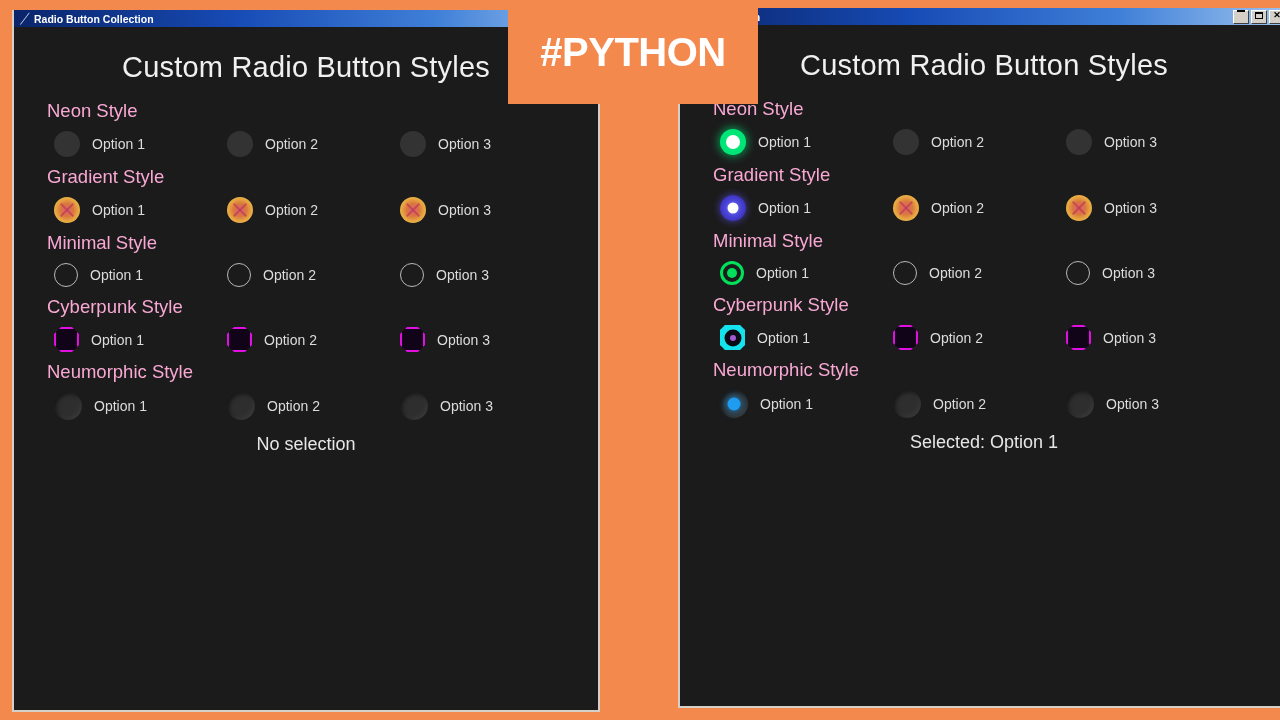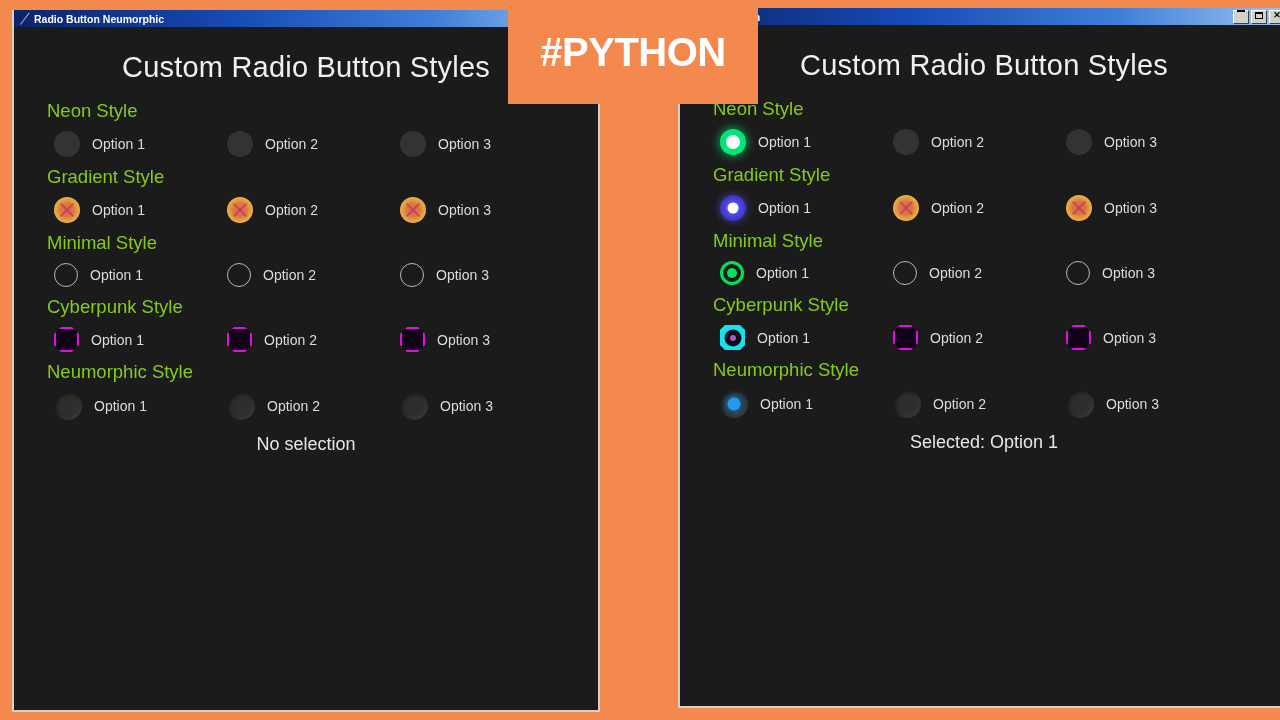--- a/index.html
+++ b/index.html
@@ -77,21 +77,21 @@
     text-align: center;
     padding-top: 24px;
     padding-bottom: 6px;
     letter-spacing: .2px;
   }
 
   
   .groups { padding: 10px 0 0 0; }
   .group { margin-bottom: 9px; }
   .group-title {
-    color: #84cc16;
+    color: #f9a8d4;
     font-size: 18.5px;
     font-weight: 400;
     margin-left: 33px;
     margin-bottom: 9px;
   }
   .options { display: flex; align-items: center; padding-left: 40px; gap: 21px; }
   .option {
     display: flex;
     align-items: center;
     width: 152px;
@@ -229,21 +229,21 @@
     white-space: nowrap;
   }
 </style>
 </head>
 <body>
 
 <div id="root">
     <div class="window" style="left: 12px; top: 10px; width: 588px; height: 702px;">
       <div class="titlebar">
         <span class="tb-icon">╱</span>
-        <span class="tb-title">Radio Button Neumorphic</span>
+        <span class="tb-title">Radio Button Collection</span>
       </div>
       <div class="client">
         <div class="page-title">Custom Radio Button Styles</div>
         <div class="groups">
           <div class="group">
             <div class="group-title">Neon Style</div>
             <div class="options">
               <div class="option">
                 <span class="radio neon"></span>
                 <span class="opt-label">Option 1</span>

